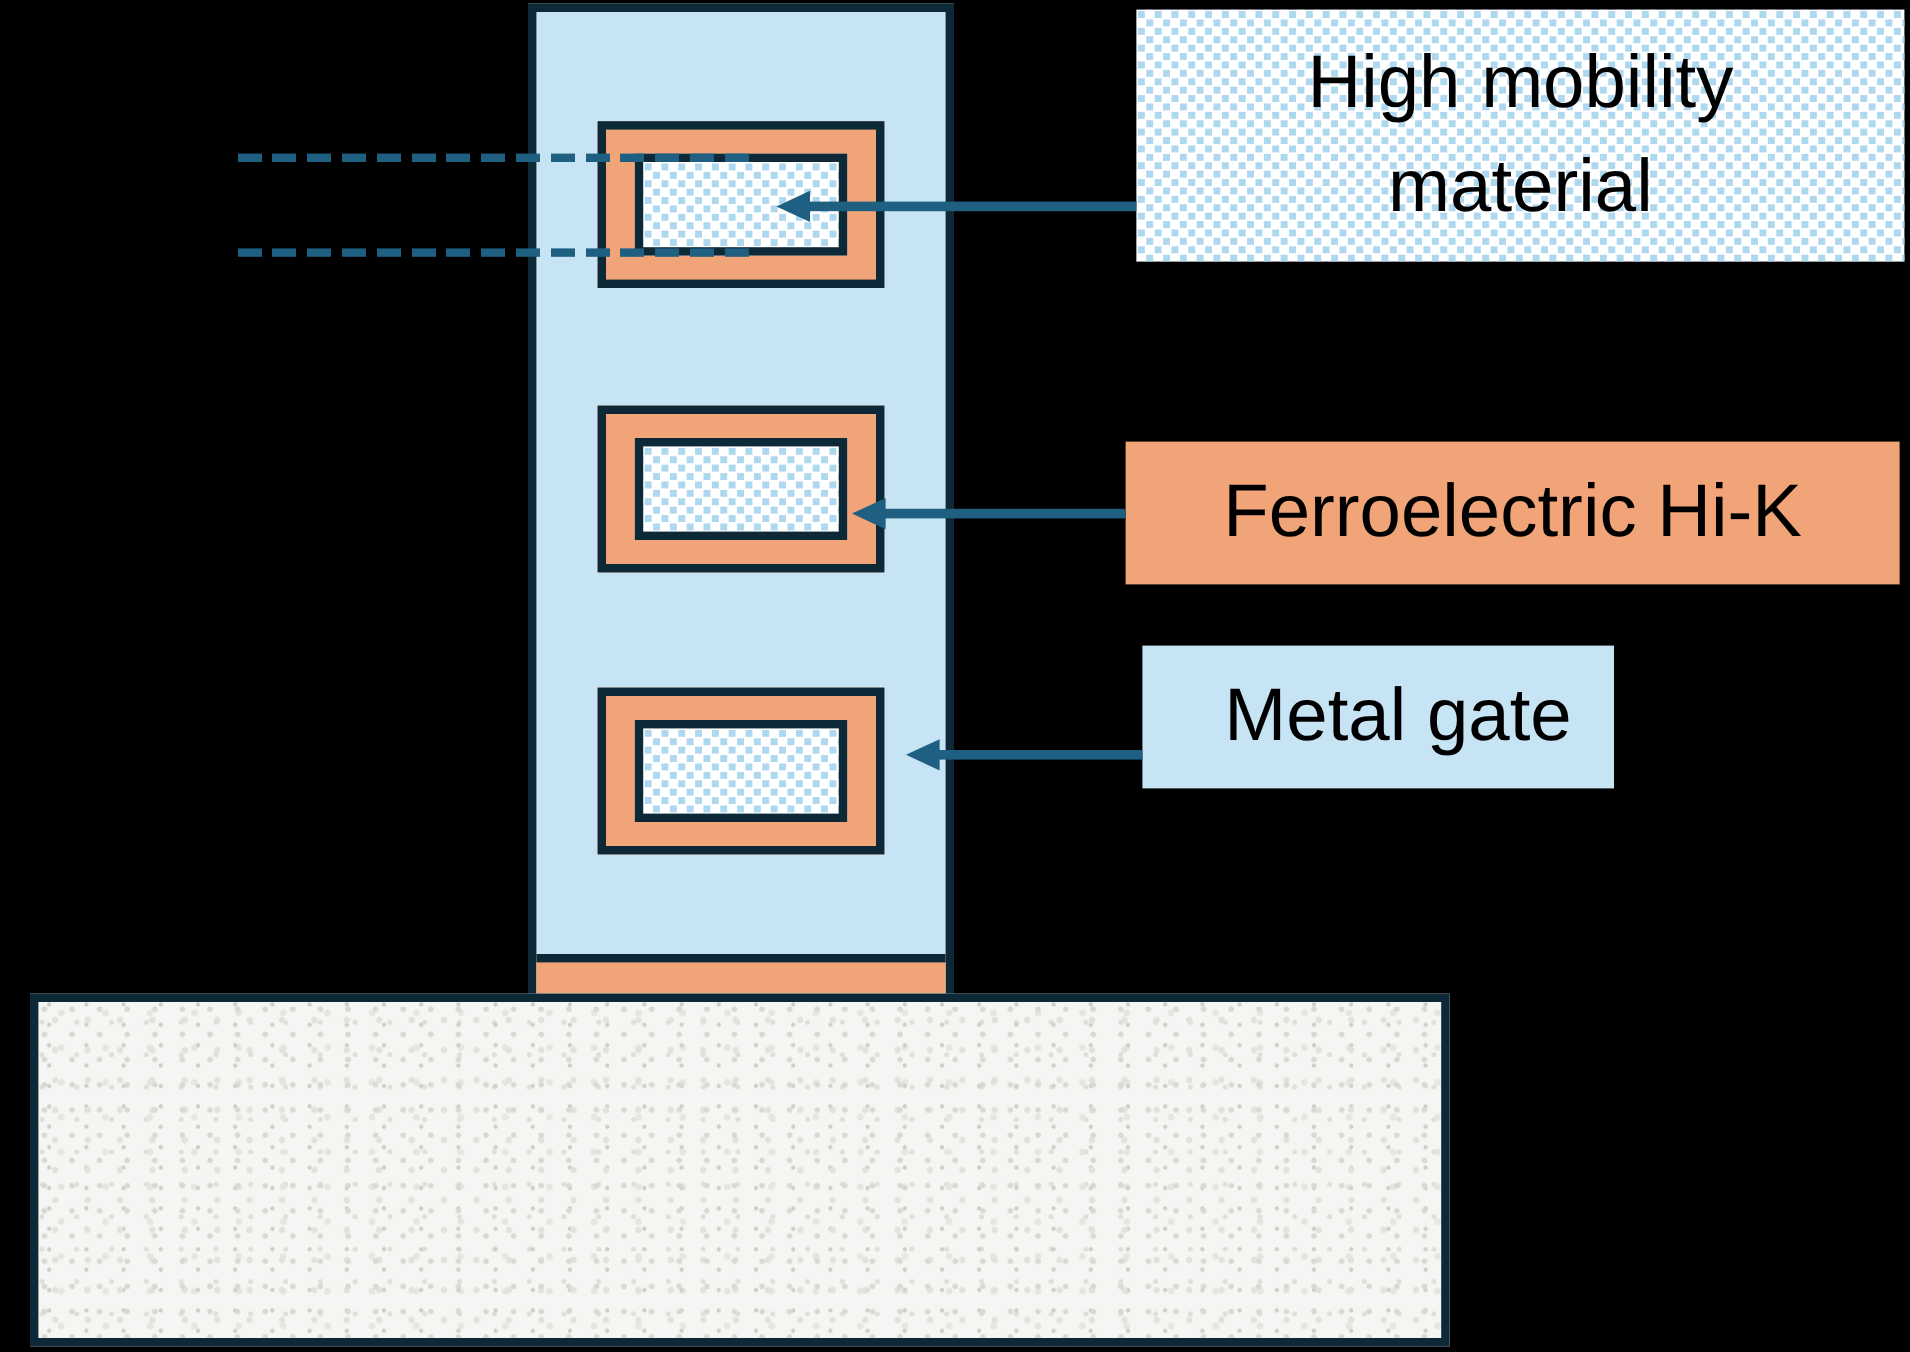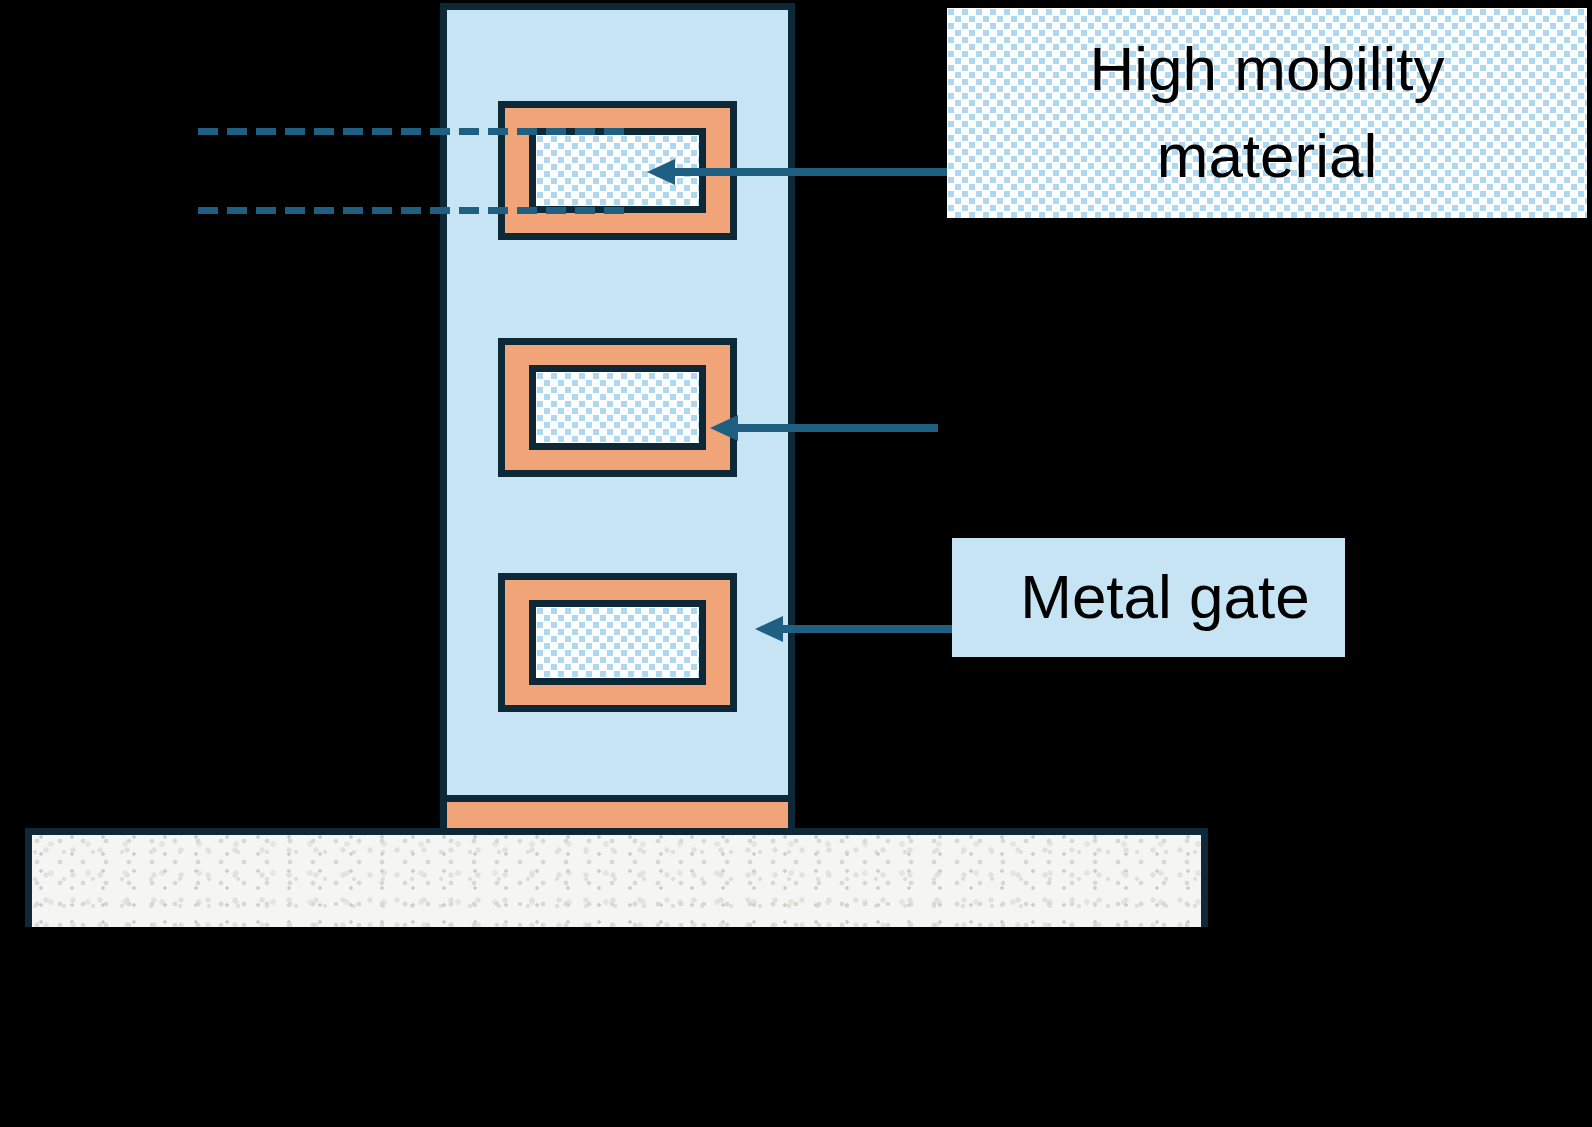--- a/index.html
+++ b/index.html
@@ -1,19 +1,19 @@
 <!DOCTYPE html>
 <html style="--color-background: #000000; --color-navy: #0d2836; --color-teal: #1e5f82; --color-lightblue: #c6e4f4; --color-orange: #f0a478; --color-pattern-blue: #aed7f0; --color-substrate: #f5f5f3; --color-text: #000000;"><head>
 <meta charset="utf-8">
 <style>
   html, body { margin: 0; padding: 0; background: #000; }
   .stage {
     position: relative;
     width: 1592px;
-    height: 927px;
+    height: 1127px;
     background: var(--color-background, #000);
     overflow: hidden;
     font-family: "Liberation Sans", sans-serif;
     border-radius: 11px;
   }
   .abs { position: absolute; box-sizing: border-box; }
 
   
   .gate-column {
     left: 440px; top: 3px; width: 355px; height: 832px;
@@ -137,16 +137,17 @@
 
   <div class="abs arrow-line a2-line"></div>
   <div class="abs arrow-head a2-head"></div>
 
   <div class="abs arrow-line a3-line"></div>
   <div class="abs arrow-head a3-head"></div>
 
   <div class="abs label-box label-high-mobility dotted">High mobility
 material</div>
 
+  <div class="abs label-box label-ferroelectric">Ferroelectric Hi-K</div>
 
   <div class="abs label-box label-metal-gate">Metal gate</div>
 
 </div>
 
 </body></html>

